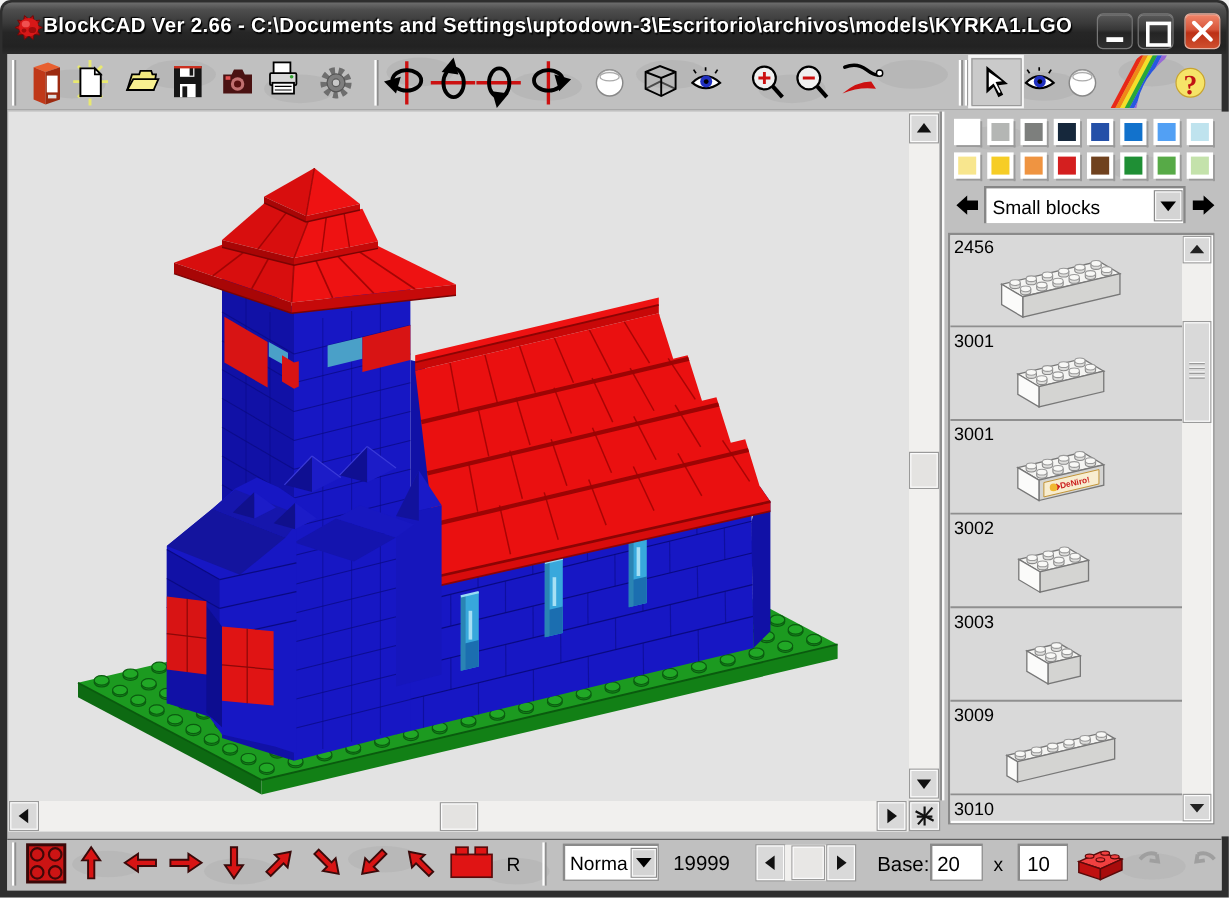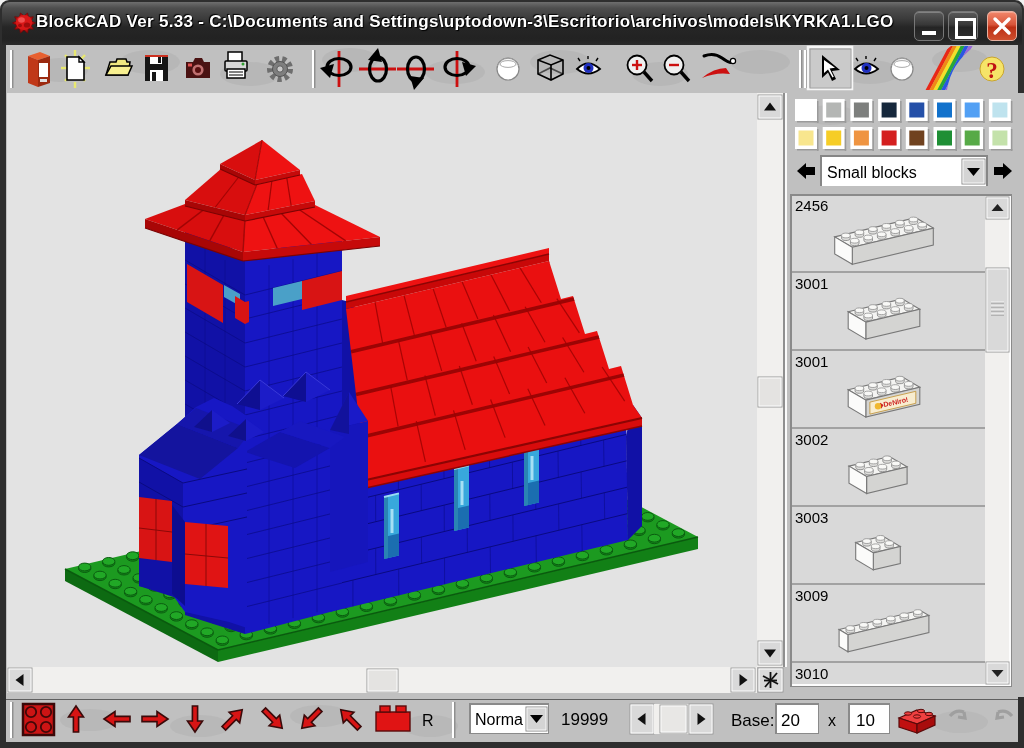--- a/index.html
+++ b/index.html
@@ -40,21 +40,21 @@
 <body>
 <div id="win">
   <div id="titlebar">
     <svg id="title-ico" viewBox="0 0 26 26">
         <polygon points="24.5,13.0 20.1,15.2 22.3,19.2 17.4,18.7 16.6,23.0 13.0,20.0 9.4,23.0 8.6,18.7 3.7,19.2 5.9,15.2 1.5,13.0 5.9,10.8 3.7,6.8 8.6,7.3 9.4,3.0 13.0,6.0 16.6,3.0 17.4,7.3 22.3,6.8 20.1,10.8" fill="#b01010" stroke="#700808" stroke-width="0.8"></polygon>
         <ellipse cx="13" cy="12.5" rx="8.2" ry="7.6" fill="#d81818"></ellipse>
         <ellipse cx="10.5" cy="10" rx="3.4" ry="2.8" fill="#f05050"></ellipse>
         <ellipse cx="16" cy="15" rx="3.2" ry="2.6" fill="#a00c0c"></ellipse>
         <ellipse cx="9" cy="15.5" rx="2" ry="1.7" fill="#a00c0c"></ellipse>
       </svg>
-    <div id="title-text">BlockCAD Ver 5.33 - C:\Documents and Settings\uptodown-3\Escritorio\archivos\models\KYRKA1.LGO</div>
+    <div id="title-text">BlockCAD Ver 2.66 - C:\Documents and Settings\uptodown-3\Escritorio\archivos\models\KYRKA1.LGO</div>
     <div class="capbtn" id="btn-min"></div>
     <div class="capbtn" id="btn-max"></div>
     <div class="capbtn" id="btn-close"><svg width="28" height="28" viewBox="0 0 28 28">
           <path d="M7 7 L21 21 M21 7 L7 21" stroke="#fff" stroke-width="3.4" stroke-linecap="round"></path>
         </svg></div>
   </div>
   <div id="toolbar">
   <svg width="1012" height="46" viewBox="6 45 1012 46" style="position:absolute;left:0;top:0">
 
     <g opacity="0.35" fill="#a8a8a8">

